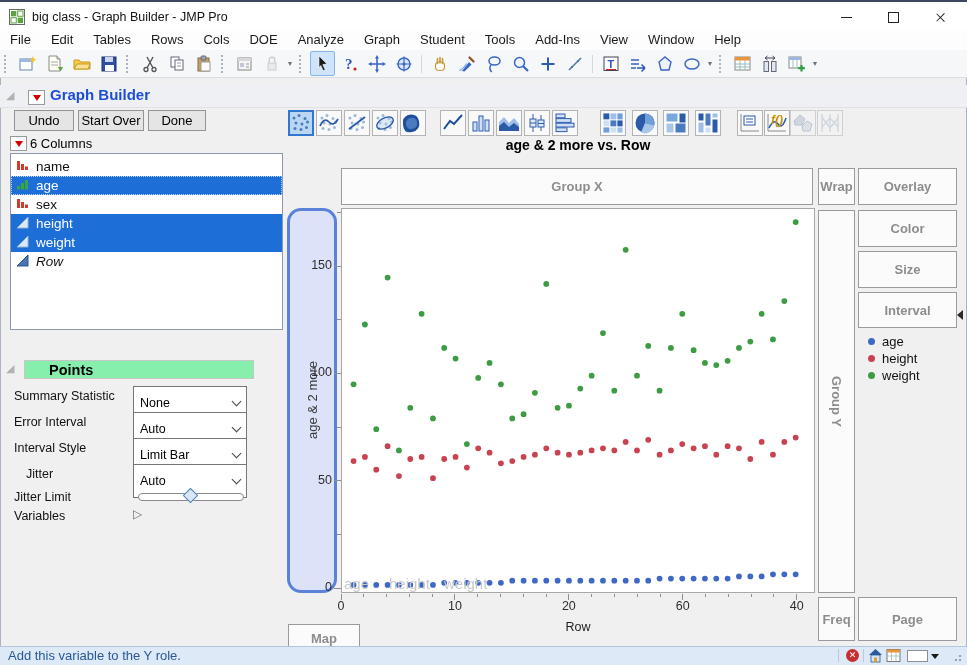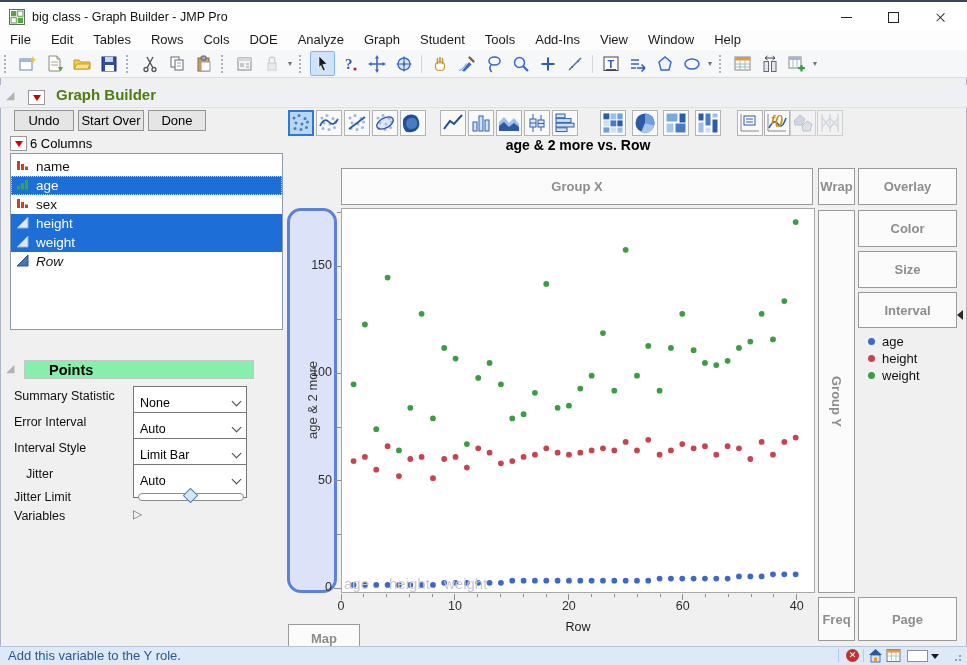--- a/index.html
+++ b/index.html
@@ -25,21 +25,21 @@
   .tb-icon{width:23px;height:23px;display:flex;align-items:center;justify-content:center;margin:0 1px;border:1px solid transparent;border-radius:2px;}
   .tb-icon.selected{background:#cfe4fb;border-color:#84b4e8;}
   .tb-icon.disabled svg{opacity:.45;filter:grayscale(1);}
   .tb-sep{width:1px;height:18px;background:#d4d8de;margin:0 4px;}
   .tb-overflow{font-size:8px;color:#6a727c;margin:0 3px;line-height:8px;text-align:center;}
   
   #rpt-header{left:0;top:85px;width:967px;height:23px;background:#eef0f3;border-bottom:1px solid #e0e2e6;box-sizing:border-box;}
   .disc-open{font-size:11px;color:#b2b2b2;}
   .redtri-btn{width:15px;height:13px;background:#fff;border:1px solid #9a9a9a;display:inline-flex;align-items:center;justify-content:center;}
   .redtri{width:0;height:0;border-left:4px solid transparent;border-right:4px solid transparent;border-top:6px solid #d40000;}
-  #rpt-title{left:56px;top:86px;font-size:15px;font-weight:bold;color:#4d7c0f;}
+  #rpt-title{left:50px;top:86px;font-size:15px;font-weight:bold;color:#1d4ed8;}
   
   .jmp-btn{background:#e5e5e5;border:1px solid #949494;font-size:13px;color:#000;text-align:center;line-height:19px;height:21px;box-sizing:border-box;}
   
   #columns-box{left:10px;top:153px;width:273px;height:177px;background:#fff;border:1px solid #8a99ad;box-sizing:border-box;padding-top:3px;}
   .col-item{height:19px;display:flex;align-items:center;padding-left:5px;font-size:13.5px;color:#111;}
   .col-item.selected{background:#1e6ed8;color:#fff;}
   .col-item.focus{outline:1px dotted #bcd8f8;outline-offset:-1px;}
   .col-item .lbl{margin-left:7px;}
   .col-item.virtual .lbl{font-style:italic;}
   

